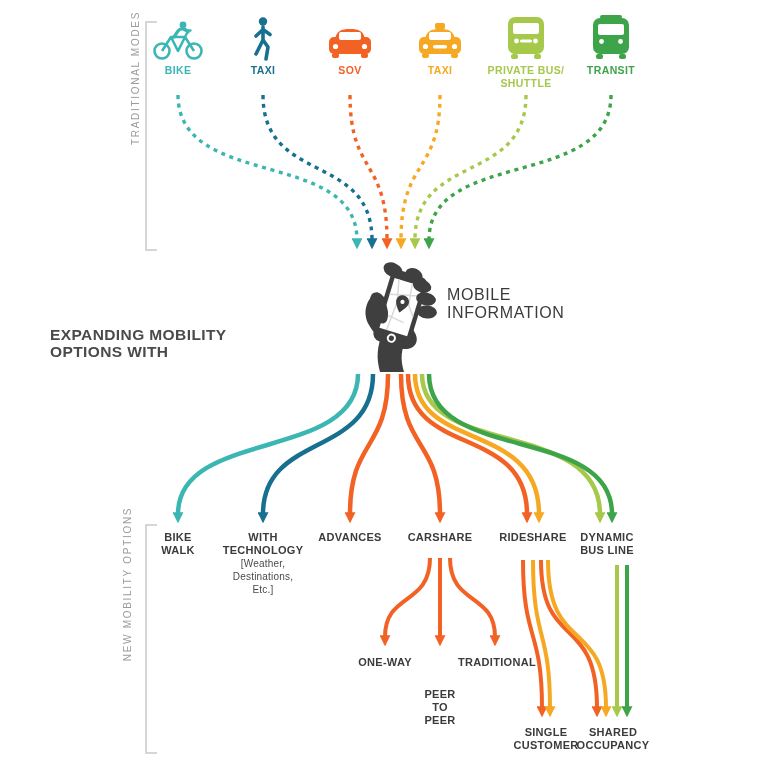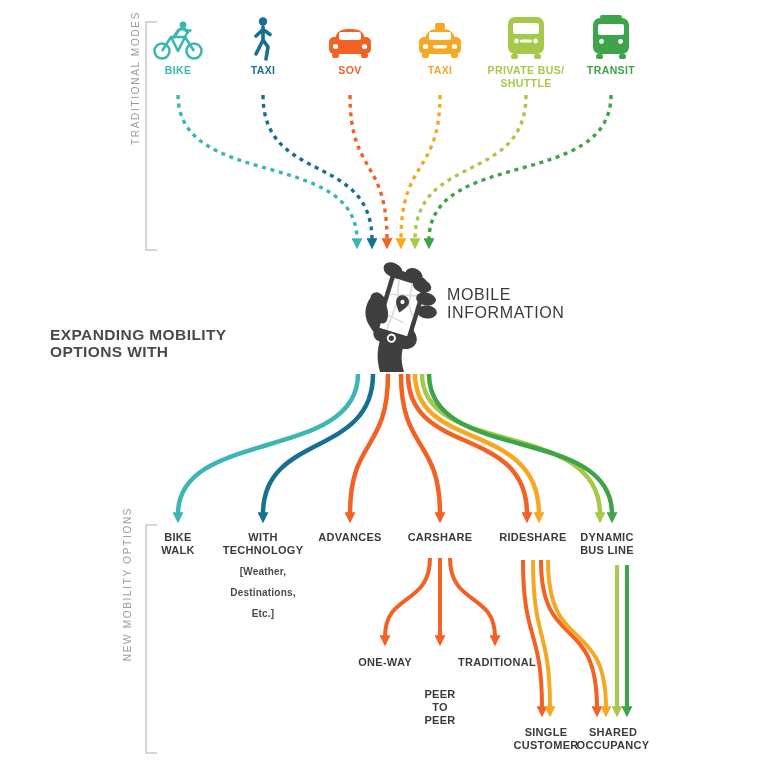--- a/index.html
+++ b/index.html
@@ -6,21 +6,21 @@
   .stage{position:relative;width:770px;height:770px;background:#fff;overflow:hidden;
          font-family:"Liberation Sans",sans-serif;color:#3B3B3B;}
   .flows{position:absolute;left:0;top:0;}
   .icon{position:absolute;}
   .vlabel{position:absolute;transform:translate(-50%,-50%) rotate(-90deg);
           font-size:10px;letter-spacing:1.7px;color:#9C9C9C;white-space:nowrap;}
   .mlabel{position:absolute;transform:translateX(-50%);text-align:center;
           font-weight:bold;font-size:10.5px;letter-spacing:.4px;line-height:12.5px;white-space:nowrap;}
   .nlabel{position:absolute;transform:translateX(-50%);text-align:center;color:#3B3B3B;
           font-weight:bold;font-size:11px;letter-spacing:.3px;line-height:13px;white-space:nowrap;}
-  .nlabel .note{display:block;font-weight:bold;font-size:10px;letter-spacing:.2px;color:#4A4A4A;margin-top:8px;}
+  .nlabel .note{display:block;font-weight:normal;font-size:10px;letter-spacing:.2px;color:#4A4A4A;}
   .line{display:block;}
   .heading{position:absolute;left:50px;top:326px;font-weight:bold;font-size:15.5px;
            line-height:17px;letter-spacing:.4px;color:#4A4A4A;white-space:nowrap;}
   .mobile-label{position:absolute;left:447px;top:286px;font-weight:normal;font-size:16px;
                 line-height:18px;letter-spacing:.6px;color:#3B3B3B;white-space:nowrap;}
   .c-teal{color:#3CB6B3}.c-blue{color:#17708F}.c-orange{color:#F26224}
   .c-amber{color:#F7A823}.c-lgreen{color:#A6C84B}.c-green{color:#3EA44A}
 </style>
 </head>
 <body>

